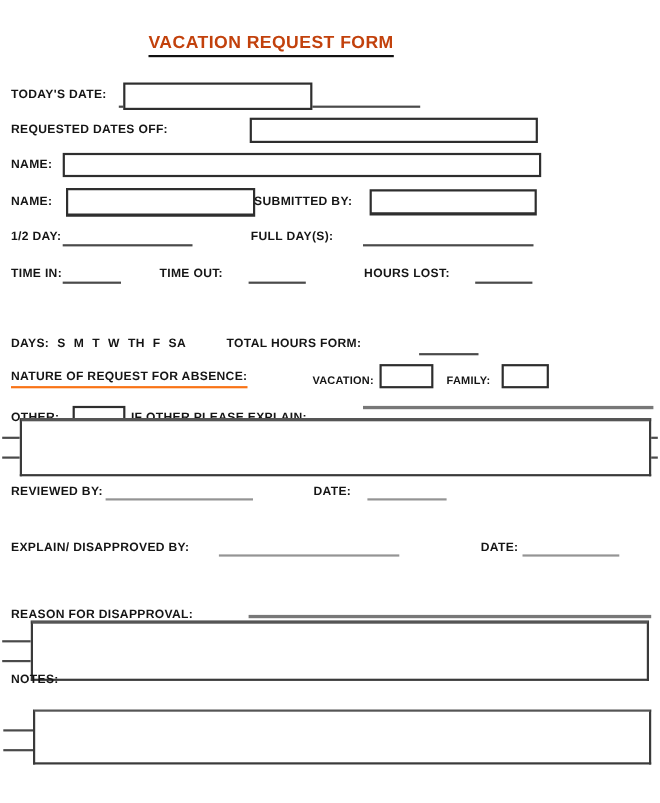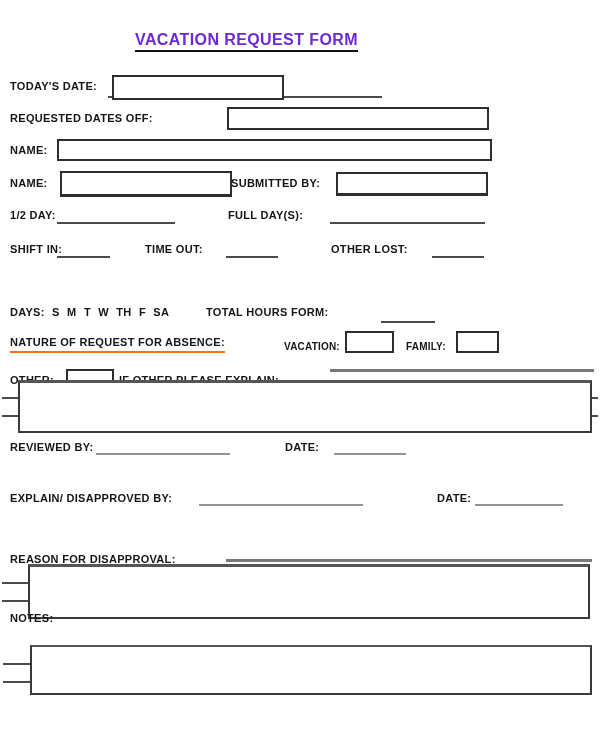--- a/index.html
+++ b/index.html
@@ -1,18 +1,18 @@
 <!DOCTYPE html>
 <html><head>
 <meta charset="utf-8">
 <style>
   html,body{margin:0;padding:0;background:#ffffff;}
   .page{position:relative;width:600px;height:730px;background:#ffffff;overflow:hidden;
         font-family:"Liberation Sans",sans-serif;}
-  .title{position:absolute;font-weight:bold;font-size:16px;color:#6d28d9;
+  .title{position:absolute;font-weight:bold;font-size:16px;color:#c2410c;
          letter-spacing:.4px;border-bottom:2px solid #111;padding-bottom:1px;white-space:nowrap;}
   .lbl{position:absolute;font-weight:bold;font-size:11px;color:#151515;
        letter-spacing:.3px;white-space:nowrap;line-height:13px;}
   .lbl.sm{font-size:10px;letter-spacing:.2px;}
   .lbl.u{border-bottom:2px solid #f97316;padding-bottom:2px;}
   .days{word-spacing:4px;}
   .box{position:absolute;border:2px solid #2e2e2e;background:#fff;font-size:11px;
        font-family:"Liberation Sans",sans-serif;color:#151515;}
   .bigbox{position:absolute;border:2px solid #3a3a3a;border-top:3px solid #555;background:#fff;
           font-size:11px;font-family:"Liberation Sans",sans-serif;color:#151515;}
@@ -41,25 +41,25 @@
   <span class="lbl" style="left:10px;top:177px">NAME:</span>
   <div class="box" style="left:60px;top:171px;width:168px;height:21px;border-bottom-width:3px"></div>
   <span class="lbl" style="left:231px;top:177px">SUBMITTED BY:</span>
   <div class="box" style="left:336px;top:172px;width:148px;height:19px;border-bottom-width:3px"></div>
 
   <span class="lbl" style="left:10px;top:209px">1/2 DAY:</span>
   <div class="rule" style="left:57px;top:222px;width:118px"></div>
   <span class="lbl" style="left:228px;top:209px">FULL DAY(S):</span>
   <div class="rule" style="left:330px;top:222px;width:155px"></div>
 
-  <span class="lbl" style="left:10px;top:243px">SHIFT IN:</span>
+  <span class="lbl" style="left:10px;top:243px">TIME IN:</span>
   <div class="rule" style="left:57px;top:256px;width:53px"></div>
   <span class="lbl" style="left:145px;top:243px">TIME OUT:</span>
   <div class="rule" style="left:226px;top:256px;width:52px"></div>
-  <span class="lbl" style="left:331px;top:243px">OTHER LOST:</span>
+  <span class="lbl" style="left:331px;top:243px">HOURS LOST:</span>
   <div class="rule" style="left:432px;top:256px;width:52px"></div>
 
   <span class="lbl days" style="left:10px;top:306px">DAYS: S M T W TH F SA</span>
   <span class="lbl" style="left:206px;top:306px">TOTAL HOURS FORM:</span>
   <div class="rule" style="left:381px;top:321px;width:54px"></div>
 
   <span class="lbl u" style="left:10px;top:336px">NATURE OF REQUEST FOR ABSENCE:</span>
   <span class="lbl sm" style="left:284px;top:340px">VACATION:</span>
   <div class="box" style="left:345px;top:331px;width:45px;height:18px"></div>
   <span class="lbl sm" style="left:406px;top:340px">FAMILY:</span>

